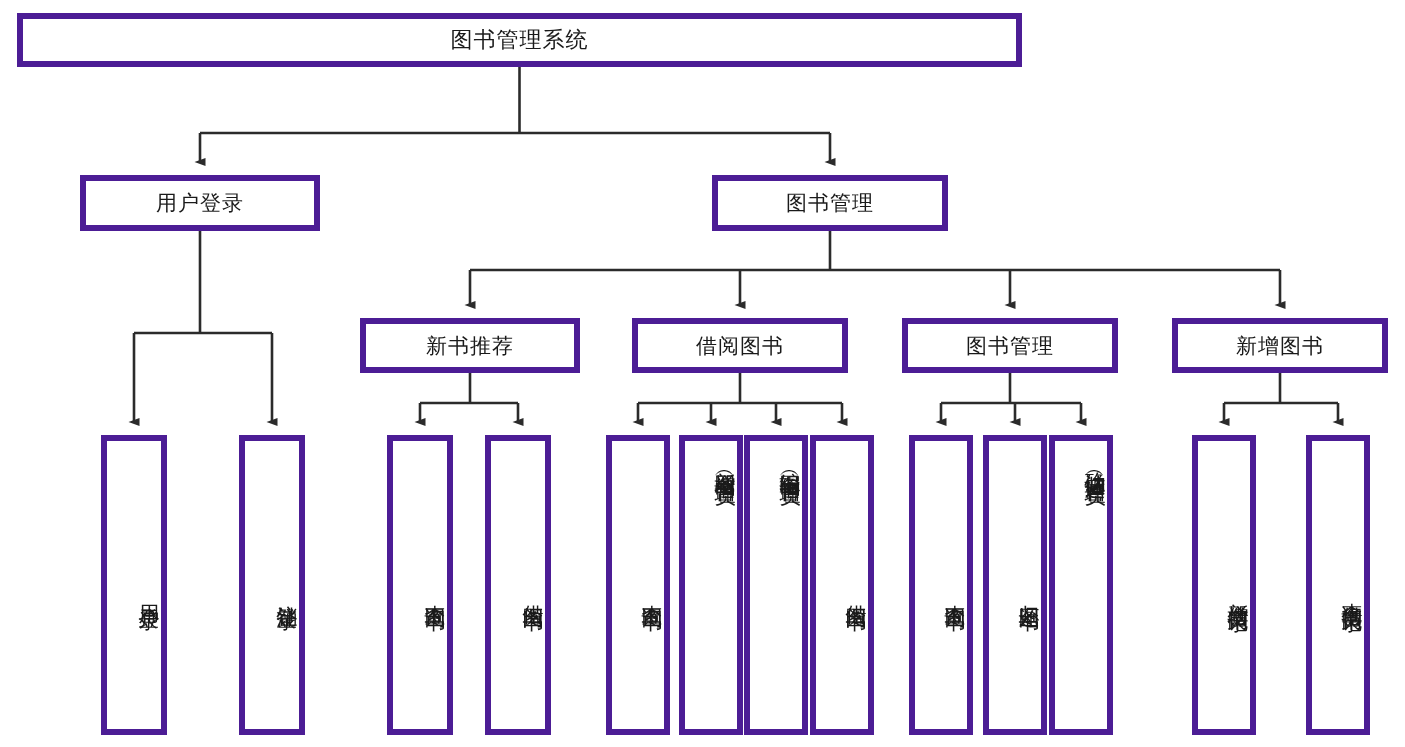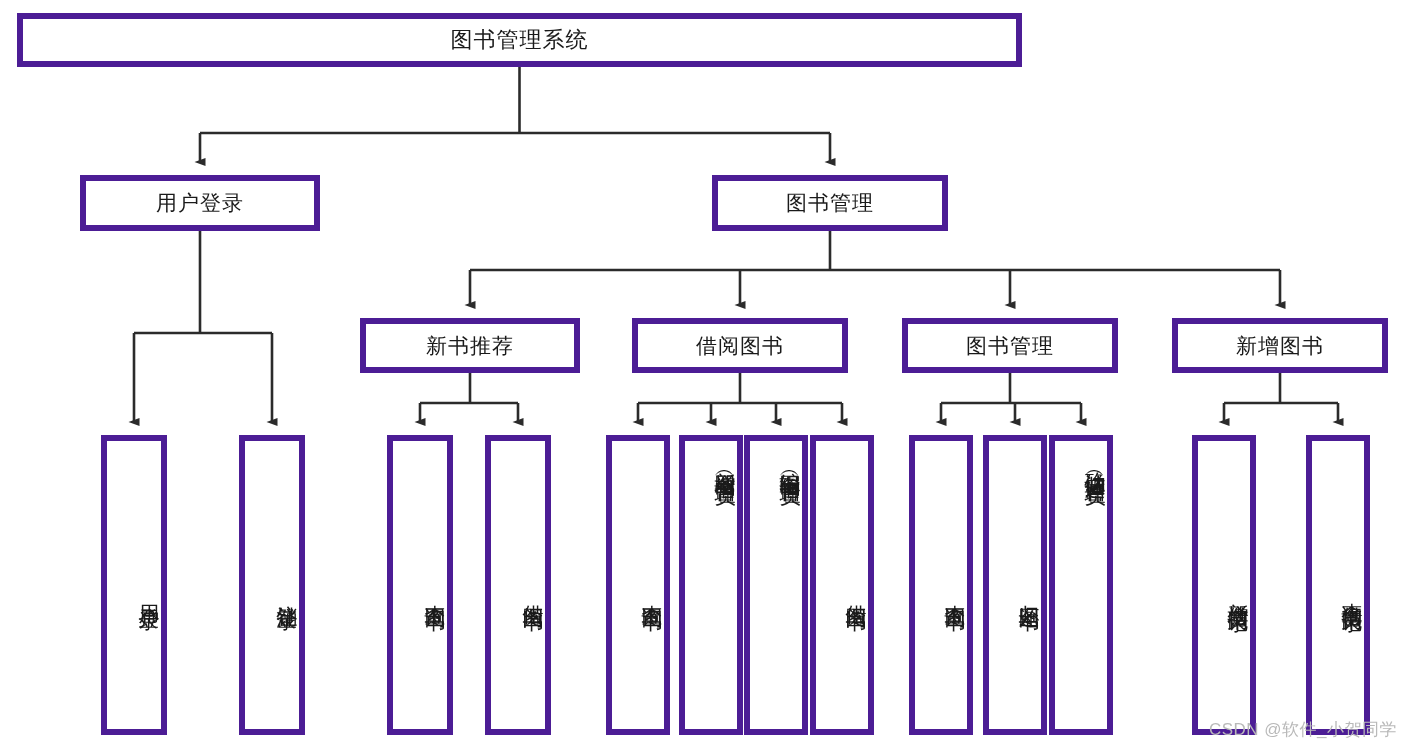--- a/index.html
+++ b/index.html
@@ -174,14 +174,13 @@
         <span class="vtext">确认归还（管理员）</span>
       </div>
       <div class="node v" style="left: 1192px; top: 435px; width: 64px; height: 300px;">
         <span class="vtext">新增借阅记录</span>
       </div>
       <div class="node v" style="left: 1306px; top: 435px; width: 64px; height: 300px;">
         <span class="vtext">查询借阅记录</span>
       </div>
     </div>
 
-  <div class="watermark">CSDN @软件_小贺同学</div>
 </div>
 
 </body></html>

